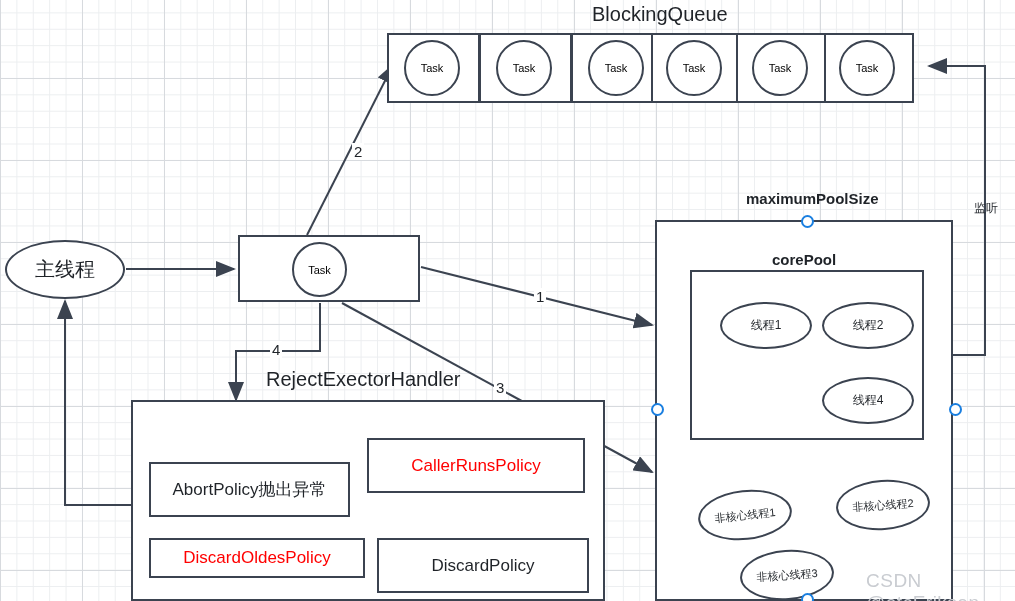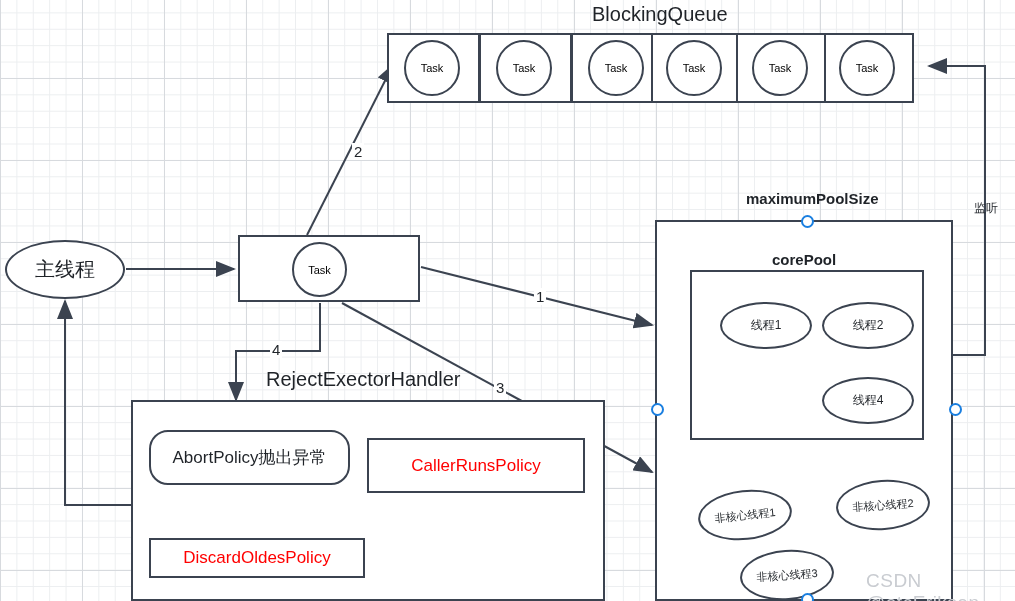--- a/index.html
+++ b/index.html
@@ -109,19 +109,20 @@
   <div class="ell" style="left:740px;top:550px;width:94px;height:50px;font-size:11px;transform:rotate(-4deg);">非核心线程3</div>
 
   <div class="handle" style="left:801px;top:215px;"></div>
   <div class="handle" style="left:651px;top:403px;"></div>
   <div class="handle" style="left:949px;top:403px;"></div>
   <div class="handle" style="left:801px;top:593px;"></div>
 
   <div class="lbl title-n" style="left:266px;top:368px;">RejectExectorHandler</div>
   <div class="node" style="left:131px;top:400px;width:474px;height:201px;"></div>
 
-  <div class="policy blk" style="left:149px;top:430px;width:201px;height:55px;border-radius:19px;">AbortPolicy抛出异常</div>
+  <div class="policy blk" style="left:149px;top:462px;width:201px;height:55px;">AbortPolicy抛出异常</div>
   <div class="policy red" style="left:367px;top:438px;width:218px;height:55px;">CallerRunsPolicy</div>
   <div class="policy red" style="left:149px;top:538px;width:216px;height:40px;">DiscardOldesPolicy</div>
+  <div class="policy blk" style="left:377px;top:538px;width:212px;height:55px;">DiscardPolicy</div>
 
   <div class="wm" style="left:866px;top:570px;">CSDN @etcEriksen</div>
 
 </div>
 
 </body></html>

